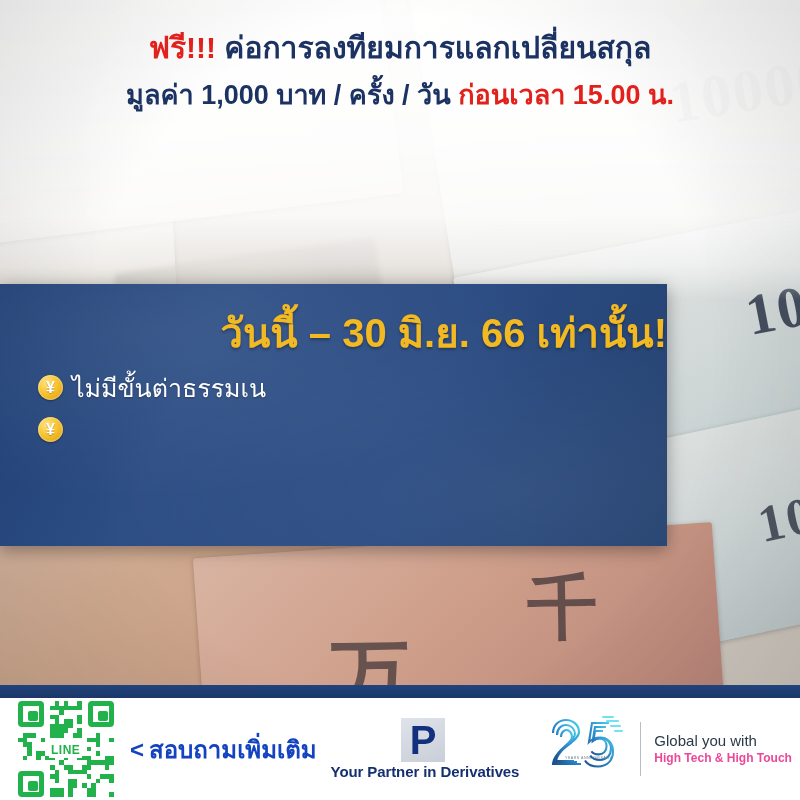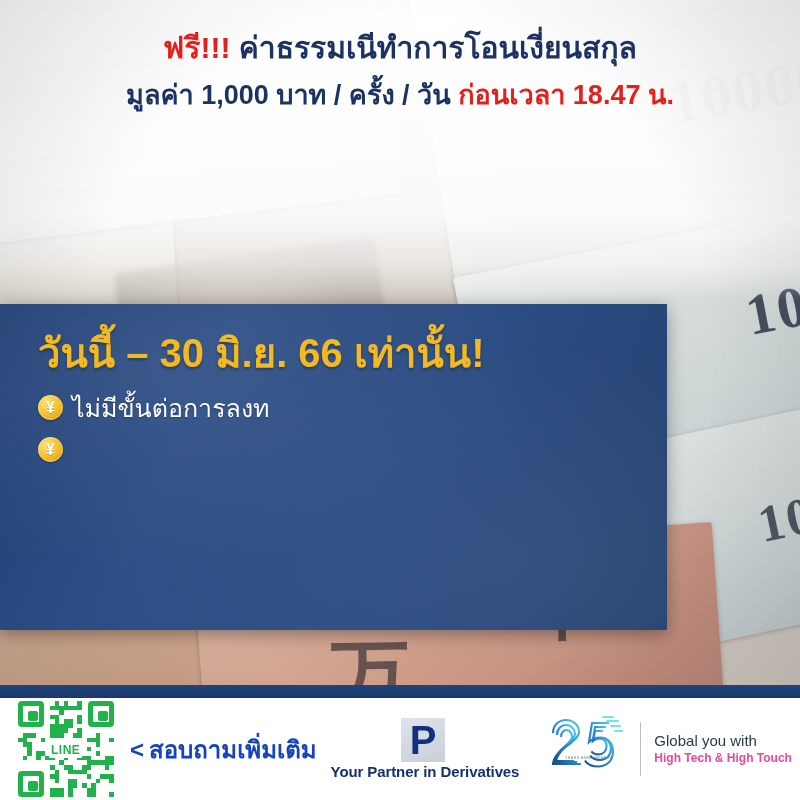--- a/index.html
+++ b/index.html
@@ -158,25 +158,26 @@
   .line-value {
     margin-top:14px;
     font-size:27px; font-weight:bold; line-height:1.2;
     white-space:nowrap;
   }
   .value-navy { color:#1b3262; }
   .value-red  { color:#e2211c; }
 
   
   .panel {
-    position:absolute; left:0; top:304px;
-    width:667px; height:326px;
+    position:absolute; left:0; top:284px;
+    width:667px; height:262px;
     background:linear-gradient(115deg,#1f3f74 0%,#2d4e85 30%,#2b4c83 62%,#24416f 100%);
     box-shadow:0 4px 16px rgba(0,0,0,0.35);
     overflow:hidden;
+    text-align:right;
   }
   .panel::after {
     content:"";
     position:absolute; inset:0;
     background:
       radial-gradient(ellipse at 22% 18%, rgba(255,255,255,0.08), rgba(255,255,255,0) 55%),
       radial-gradient(ellipse at 78% 80%, rgba(255,255,255,0.06), rgba(255,255,255,0) 60%);
     pointer-events:none;
   }
   .panel-inner { position:relative; z-index:2; padding:26px 0 0 38px; }
@@ -317,40 +318,40 @@
     </div>
     <div class="bg-blur"></div>
   </div>
 
   <div class="top-wash"></div>
   <div class="vignette"></div>
 
   <div class="headline">
     <div class="line-free">
       <span class="free-word">ฟรี!!!</span>
-      <span class="free-rest">ค่าธรรมเนีทำการโอนเงี่ยนสกุล</span>
+      <span class="free-rest">ค่อการลงทียมการแลกเปลี่ยนสกุล</span>
     </div>
     <div class="line-value">
       <span class="value-navy">มูลค่า 1,000 บาท / ครั้ง / วัน</span>
-      <span class="value-red">ก่อนเวลา 18.47 น.</span>
+      <span class="value-red">ก่อนเวลา 15.00 น.</span>
     </div>
   </div>
 
   <div class="panel">
     <div class="panel-inner">
       <div class="panel-head">วันนี้ – 30 มิ.ย. 66 เท่านั้น!</div>
 
       <div class="bullets">
 
         <div class="bullet">
           <span class="coin">
             <span>¥</span>
           </span>
           <span class="bullet-text">
-            <span>ไม่มีขั้นต่อการลงท</span>
+            <span>ไม่มีขั้นต่าธรรมเน</span>
           </span>
         </div>
 
         <div class="bullet">
           <span class="coin">
             <span>¥</span>
           </span>
         </div>
 
       </div>

